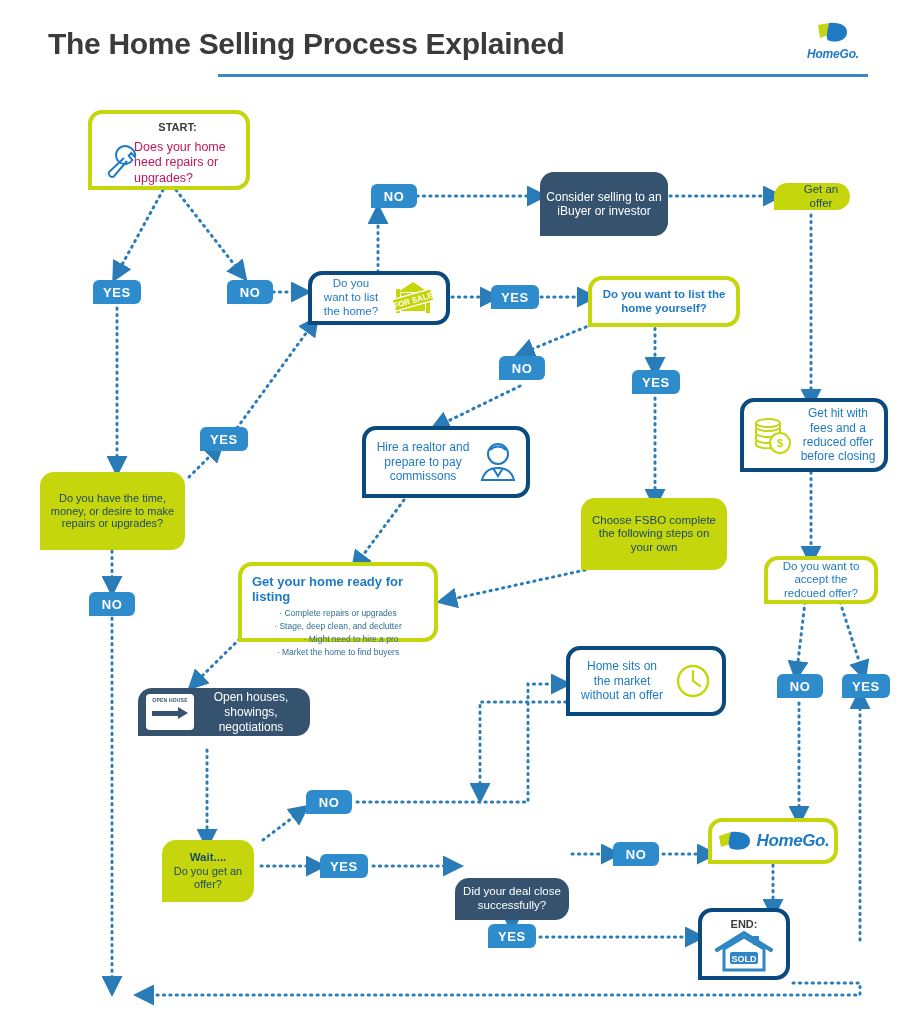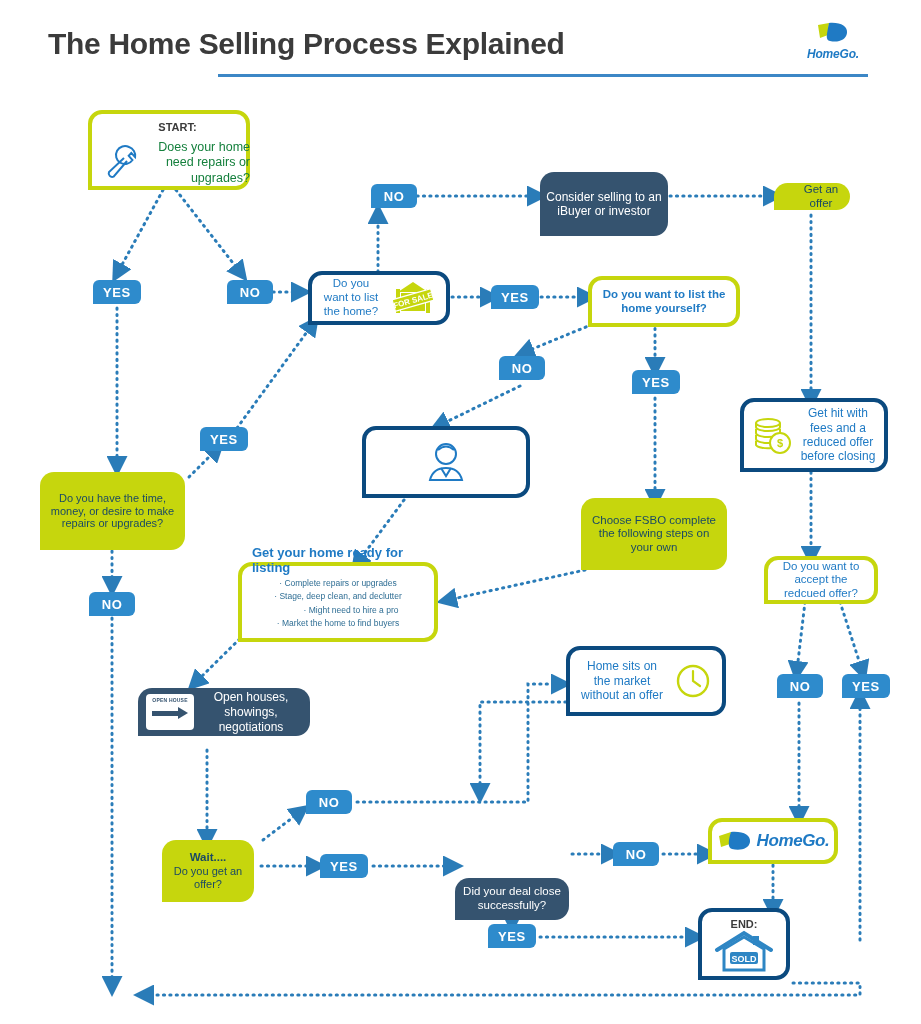--- a/index.html
+++ b/index.html
@@ -211,21 +211,21 @@
     <path d="M793,983 L860,983 L860,995 L145,995"></path>
   </g>
 </svg>
 
 <div class="node shape-outline-green" id="n-start" style="left:88px; top:110px; width:162px; height:80px; flex-direction:column;">
   <div style="position:absolute; left:0; top:7px; width:100%; text-align:center; font-size:11px; font-weight:bold; color:#3b3b3b;padding-left:17px;">START:</div>
   <svg style="position:absolute; left:10px; top:28px;" width="36" height="38" viewBox="0 0 36 38">
     <path d="M27 5 a9 9 0 1 0 3.5 13 l-3.8-4.2 2.6-2.9 3.8 4.2 A9 9 0 0 0 27 5 Z" fill="none" stroke="#1f7ac4" stroke-width="2"></path>
     <path d="M22 16 L7 30 a3.5 3.5 0 0 0 4.6 4.6 L25 19" fill="none" stroke="#1f7ac4" stroke-width="2"></path>
   </svg>
-  <div style="position:absolute; left:42px; top:26px; width:116px; text-align:right; font-size:12.5px; color:#15803d; line-height:1.22;">Does your home need repairs or upgrades?</div>
+  <div style="position:absolute; left:42px; top:26px; width:116px; text-align:left; font-size:12.5px; color:#be185d; line-height:1.22;">Does your home need repairs or upgrades?</div>
 </div>
 
 <div class="badge" id="b-start-yes" style="left:93px; top:280px; width:48px; height:24px;">YES</div>
 <div class="badge" id="b-start-no" style="left:227px; top:280px; width:46px; height:24px;">NO</div>
 
 <div class="node shape-outline-navy" id="n-list-home" style="left:308px; top:271px; width:142px; height:54px;">
   <div class="with-icon" style="width:100%;">
     <span style="font-size:11.5px; line-height:1.2;">Do you want to list the home?</span>
     <svg width="50" height="40" viewBox="0 0 50 40" style="flex:0 0 auto;">
       <path d="M10 14 L25 4 L40 14 Z" fill="#c6d60d"></path>
@@ -260,20 +260,21 @@
 
 <div class="node shape-green" id="n-time" style="left:40px; top:472px; width:145px; height:78px; font-size:11px;">
   <span class="nd-text">Do you have the time, money, or desire to make repairs or upgrades?</span>
 </div>
 
 <div class="badge" id="b-t-yes" style="left:200px; top:427px; width:48px; height:24px;">YES</div>
 <div class="badge" id="b-t-no" style="left:89px; top:592px; width:46px; height:24px;">NO</div>
 
 <div class="node shape-outline-navy" id="n-realtor" style="left:362px; top:426px; width:168px; height:72px;">
   <div class="with-icon" style="width:100%;">
+    <span style="font-size:12px; line-height:1.2;">Hire a realtor and prepare to pay commissons</span>
     <svg width="40" height="44" viewBox="0 0 40 44" style="flex:0 0 auto;">
       <circle cx="20" cy="14" r="10" fill="none" stroke="#1f7ac4" stroke-width="2"></circle>
       <path d="M12 10 q8 -7 16 0" fill="none" stroke="#1f7ac4" stroke-width="2"></path>
       <path d="M4 40 q3 -12 16 -12 q13 0 16 12 Z" fill="none" stroke="#1f7ac4" stroke-width="2"></path>
       <path d="M15 28 L20 36 L25 28" fill="none" stroke="#1f7ac4" stroke-width="2"></path>
     </svg>
   </div>
 </div>
 
 <div class="node shape-green" id="n-fsbo" style="left:581px; top:498px; width:146px; height:72px; font-size:11.5px;">
@@ -295,21 +296,21 @@
   </div>
 </div>
 
 <div class="node shape-outline-green" id="n-accept" style="left:764px; top:556px; width:114px; height:48px; font-size:11.5px;">
   <span class="nd-text">Do you want to accept the redcued offer?</span>
 </div>
 
 <div class="badge" id="b-a-no" style="left:777px; top:674px; width:46px; height:24px;">NO</div>
 <div class="badge" id="b-a-yes" style="left:842px; top:674px; width:48px; height:24px;">YES</div>
 
-<div class="node shape-outline-green" id="n-ready" style="left:238px; top:562px; width:200px; height:80px;align-items:flex-end;">
+<div class="node shape-outline-green" id="n-ready" style="left:238px; top:562px; width:200px; height:80px;">
   <div style="width:100%;">
     <span class="hdr">Get your home ready for listing</span>
     <ul>
       <li class="l1">Complete repairs or upgrades</li>
       <li class="l2">Stage, deep clean, and declutter</li>
       <li class="l3">Might need to hire a pro</li>
       <li class="l4">Market the home to find buyers</li>
     </ul>
   </div>
 </div>

